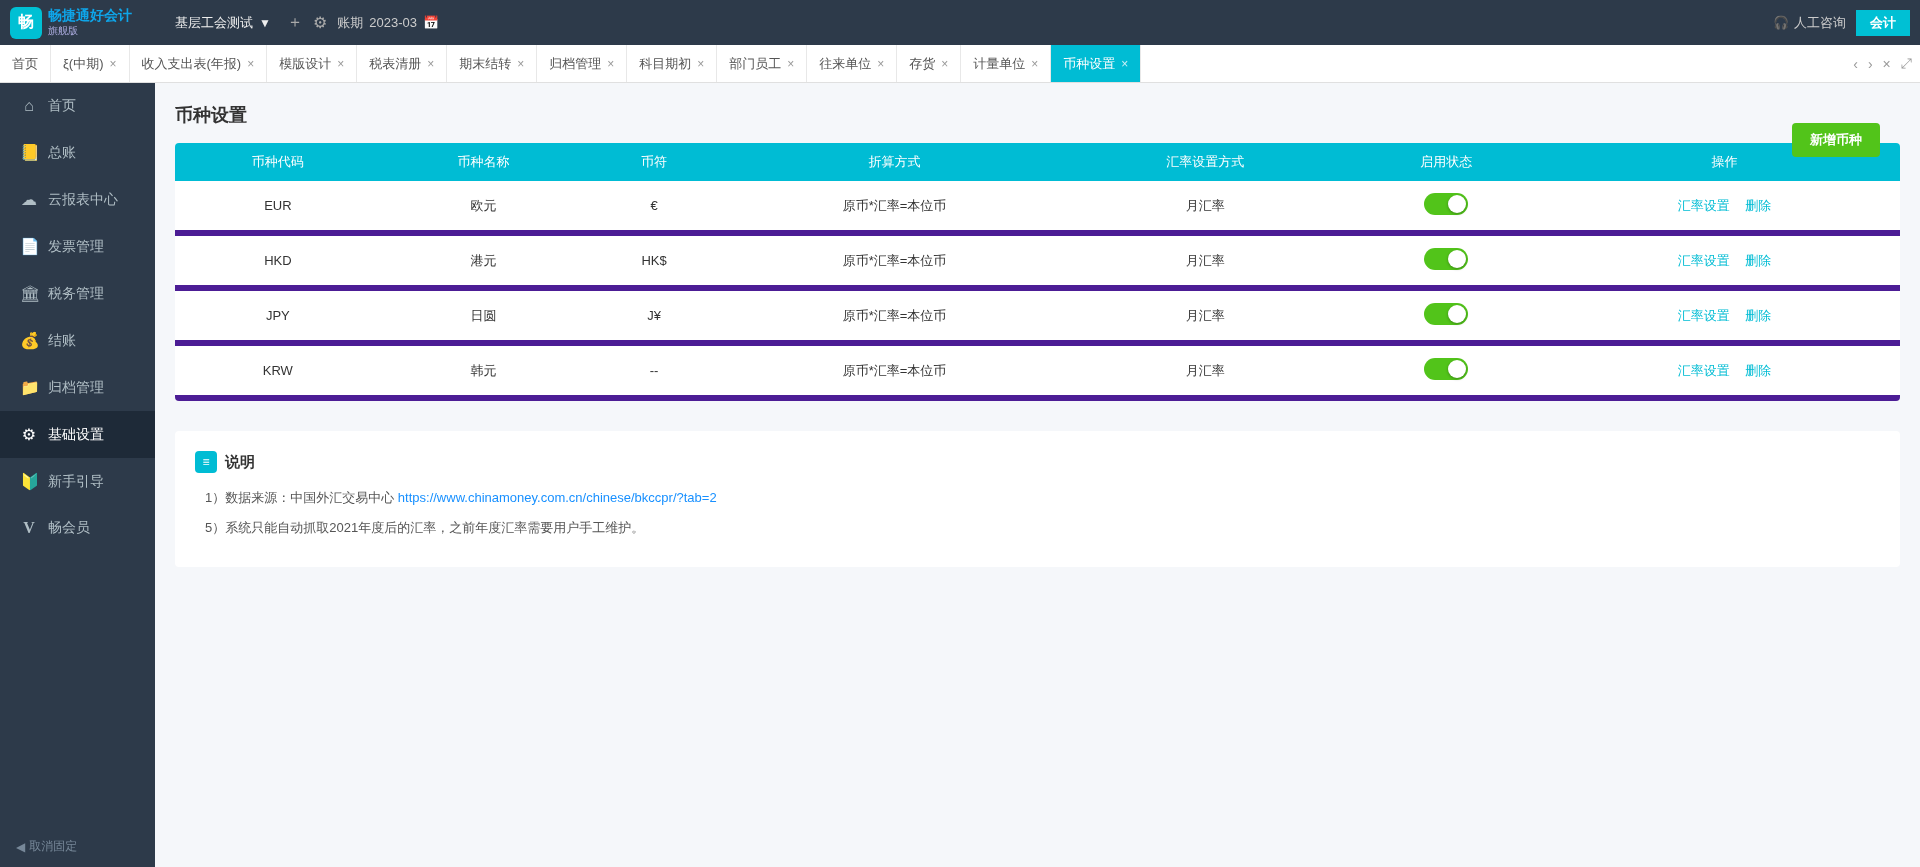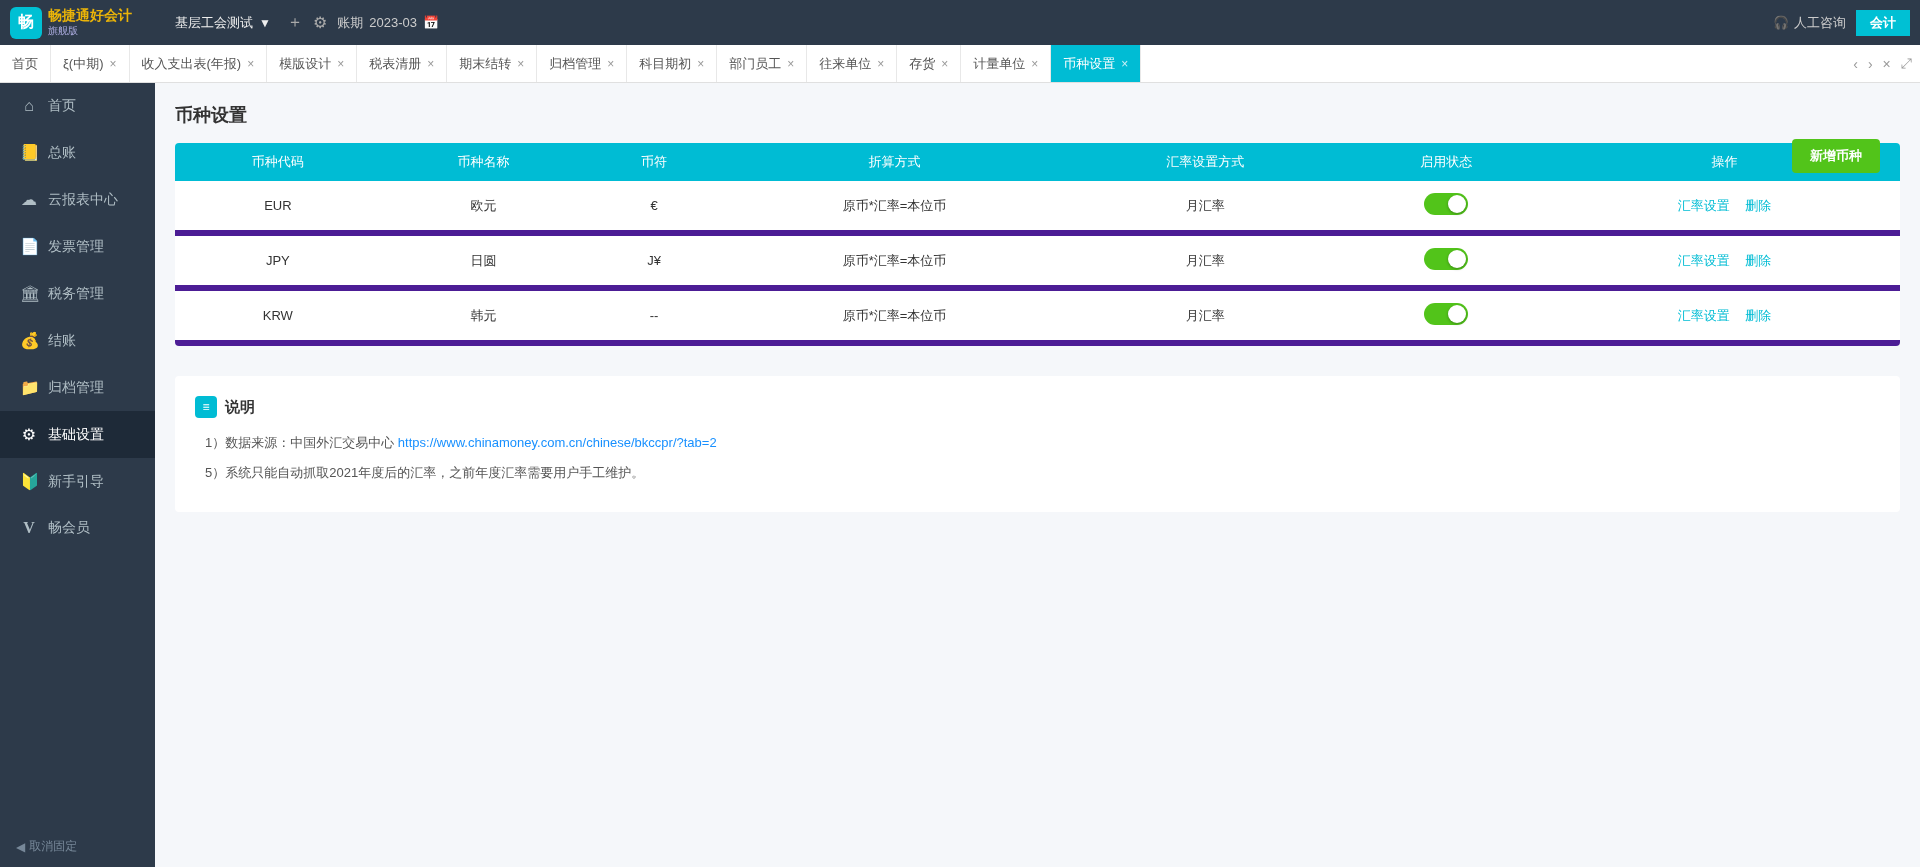--- a/index.html
+++ b/index.html
@@ -2,21 +2,21 @@
 <html><head>
   <meta charset="utf-8">
   <style>
     * { margin: 0; padding: 0; box-sizing: border-box; }
     body { font-family: 'Microsoft YaHei', Arial, sans-serif; font-size: 13px; background: #f0f2f5; color: #333; width: 1920px; height: 867px; overflow: hidden; }
 
     
     .top-bar { height: 45px; background: #2d3a4a; display: flex; align-items: center; padding: 0 10px; gap: 10px; }
     .logo-area { display: flex; align-items: center; gap: 6px; width: 155px; }
     .logo-icon { width: 32px; height: 32px; background: #00c0d4; border-radius: 6px; display: flex; align-items: center; justify-content: center; color: white; font-size: 16px; font-weight: bold; }
-    .logo-text { color: #eab308; font-size: 14px; font-weight: bold; line-height: 1.2; }
+    .logo-text { color: #0ea5e9; font-size: 14px; font-weight: bold; line-height: 1.2; }
     .logo-sub { color: #aad; font-size: 10px; }
     .workspace-selector { display: flex; align-items: center; gap: 6px; color: white; font-size: 13px; cursor: pointer; }
     .workspace-selector span { color: #eee; }
     .workspace-arrow { color: #aaa; font-size: 12px; }
     .top-actions { display: flex; align-items: center; gap: 10px; margin-left: 6px; }
     .top-actions .icon-btn { color: #aaa; cursor: pointer; font-size: 16px; }
     .period-info { color: #ccc; font-size: 13px; display: flex; align-items: center; gap: 6px; }
     .period-cal { color: #00d4e0; cursor: pointer; }
     .top-right { margin-left: auto; display: flex; align-items: center; gap: 10px; }
     .help-btn { color: #ccc; font-size: 13px; cursor: pointer; display: flex; align-items: center; gap: 4px; }
@@ -37,21 +37,21 @@
     
     .sidebar { width: 155px; background: #2d3a4a; display: flex; flex-direction: column; }
     .sidebar-item { display: flex; align-items: center; gap: 10px; padding: 14px 20px; color: #b0bec5; cursor: pointer; font-size: 14px; }
     .sidebar-item.active { background: #1e2a38; color: white; }
     .sidebar-icon { font-size: 16px; width: 18px; text-align: center; }
     .sidebar-bottom { margin-top: auto; padding: 12px 16px; color: #778899; font-size: 12px; cursor: pointer; display: flex; align-items: center; gap: 4px; }
 
     
     .content { flex: 1; background: #f5f7fa; overflow-y: auto; padding: 20px; }
     .page-title { font-size: 18px; font-weight: bold; color: #333; margin-bottom: 16px; }
-    .new-btn { position: absolute; top: 20px; right: 20px; background: #52c41a; color: white; border: none; padding: 8px 18px; border-radius: 4px; font-size: 13px; cursor: pointer; font-weight: bold; margin-top: 16px; }
+    .new-btn { position: absolute; top: 20px; right: 20px; background: #52c41a; color: white; border: none; padding: 8px 18px; border-radius: 4px; font-size: 13px; cursor: pointer; font-weight: bold; }
 
     
     .data-table { width: 100%; border-collapse: collapse; background: white; border-radius: 4px; overflow: hidden; }
     .data-table thead tr { background: #00bcd4; }
     .data-table thead th { color: white; padding: 10px 12px; font-weight: normal; font-size: 13px; text-align: center; border: none; }
     .data-table tbody tr { border-bottom: 6px solid #4c1d95; }
     .data-table tbody td { padding: 12px; text-align: center; font-size: 13px; color: #333; border: none; }
     .action-link { color: #00bcd4; cursor: pointer; text-decoration: none; margin: 0 6px; }
 
     
@@ -246,20 +246,38 @@
             <div class="toggle-thumb"></div>
           </div>
         </div>
       </td>
       <td>
         <a class="action-link">汇率设置</a>
         <a class="action-link">删除</a>
       </td>
     </tr>
           <tr>
+      <td>HKD</td>
+      <td>港元</td>
+      <td>HK$</td>
+      <td>原币*汇率=本位币</td>
+      <td>月汇率</td>
+      <td>
+        <div class="toggle">
+          <div class="toggle-track">
+            <div class="toggle-thumb"></div>
+          </div>
+        </div>
+      </td>
+      <td>
+        <a class="action-link">汇率设置</a>
+        <a class="action-link">删除</a>
+      </td>
+    </tr>
+          <tr>
       <td>JPY</td>
       <td>日圆</td>
       <td>J¥</td>
       <td>原币*汇率=本位币</td>
       <td>月汇率</td>
       <td>
         <div class="toggle">
           <div class="toggle-track">
             <div class="toggle-thumb"></div>
           </div>

